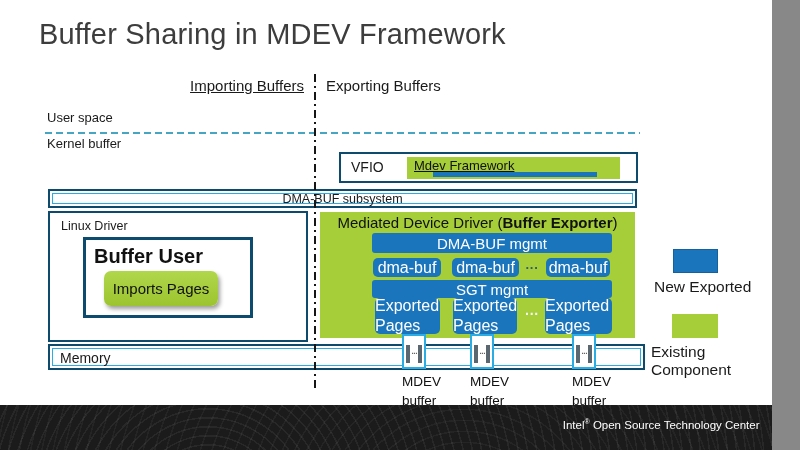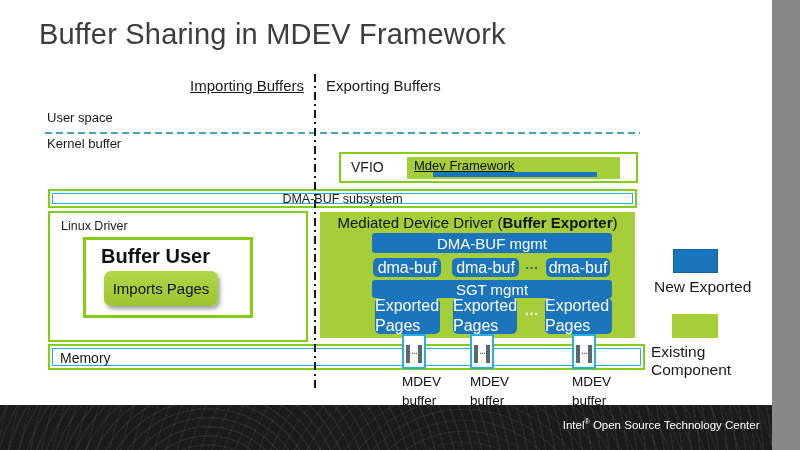--- a/index.html
+++ b/index.html
@@ -20,35 +20,35 @@
     background:repeating-linear-gradient(to bottom,#161616 0 8px,transparent 8px 12px,#161616 12px 14px,transparent 14px 18px);
   }
   .hdash{
     left:45px;top:132px;width:595px;height:2px;
     background:repeating-linear-gradient(to right,#45a5c3 0 7px,transparent 7px 11px);
   }
   .space-label{left:47px;font-size:13px;text-align:right;}
   .space-user{top:110px;}
   .space-kernel{top:136px;}
 
-  .cyan-box{border:2px solid #84cc16;background:#fff;box-sizing:border-box;}
+  .cyan-box{border:2px solid #0c4a6e;background:#fff;box-sizing:border-box;}
   .dbl{box-shadow:inset 0 0 0 2px #ffffff, inset 0 0 0 3px #2bace2;}
 
   .vfio-box{left:339px;top:152px;width:299px;height:31px;}
   .vfio-label{position:absolute;left:10px;top:5px;font-size:14px;}
   .mdev-fw{position:absolute;left:66px;top:3px;width:213px;height:22px;background:#a6ce39;}
   .mdev-fw-text{position:absolute;left:7px;top:1px;font-size:13px;color:#111;text-decoration:underline;}
   .mdev-underline{position:absolute;left:26px;bottom:2px;width:164px;height:5px;background:#1b75bc;}
 
   .subsys-bar{left:48px;top:189px;width:589px;height:19px;display:flex;align-items:center;justify-content:center;font-size:12.5px;}
 
   .linux-driver{left:48px;top:211px;width:260px;height:131px;}
   .box-label{position:absolute;left:11px;top:6px;font-size:12.5px;}
   .buffer-user{left:83px;top:237px;width:170px;height:81px;border-width:3px;}
-  .bu-title{position:absolute;left:15px;top:5px;font-size:20px;font-weight:bold;color:#111;}
+  .bu-title{position:absolute;left:8px;top:5px;font-size:20px;font-weight:bold;color:#111;}
   .imports-pages{
     left:104px;top:271px;width:114px;height:35px;border-radius:7px;
     background:linear-gradient(180deg,#b0d74b,#9cc42f);
     box-shadow:2px 3px 4px rgba(0,0,0,.38);
     display:flex;align-items:center;justify-content:center;font-size:15px;color:#111;
   }
 
   .mediated{left:320px;top:212px;width:315px;height:126px;background:#a6ce39;}
   .med-title{position:absolute;left:0;top:2px;width:100%;text-align:center;font-size:15px;color:#111;}
   .blue-bar{

